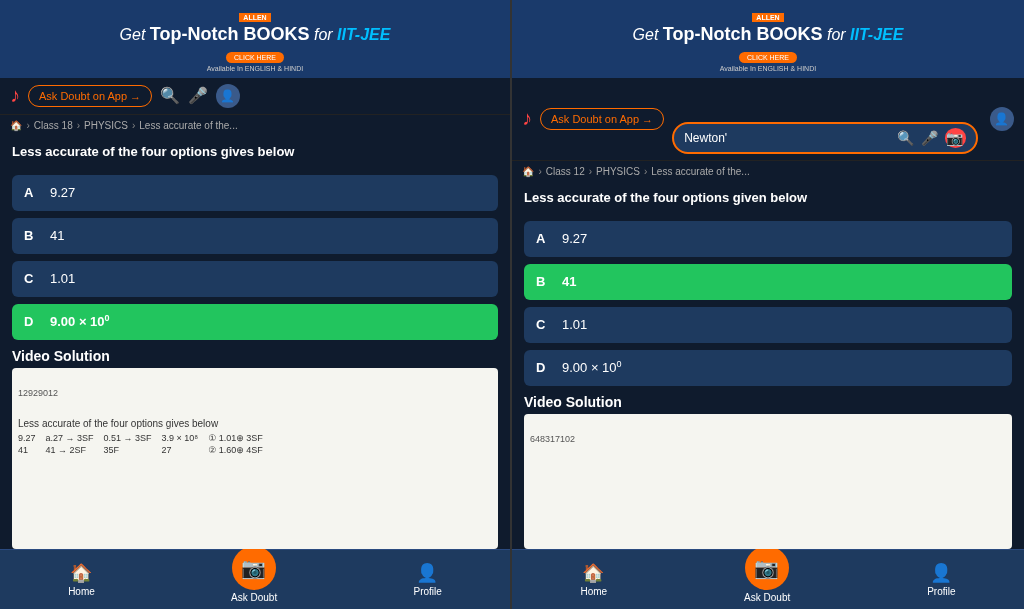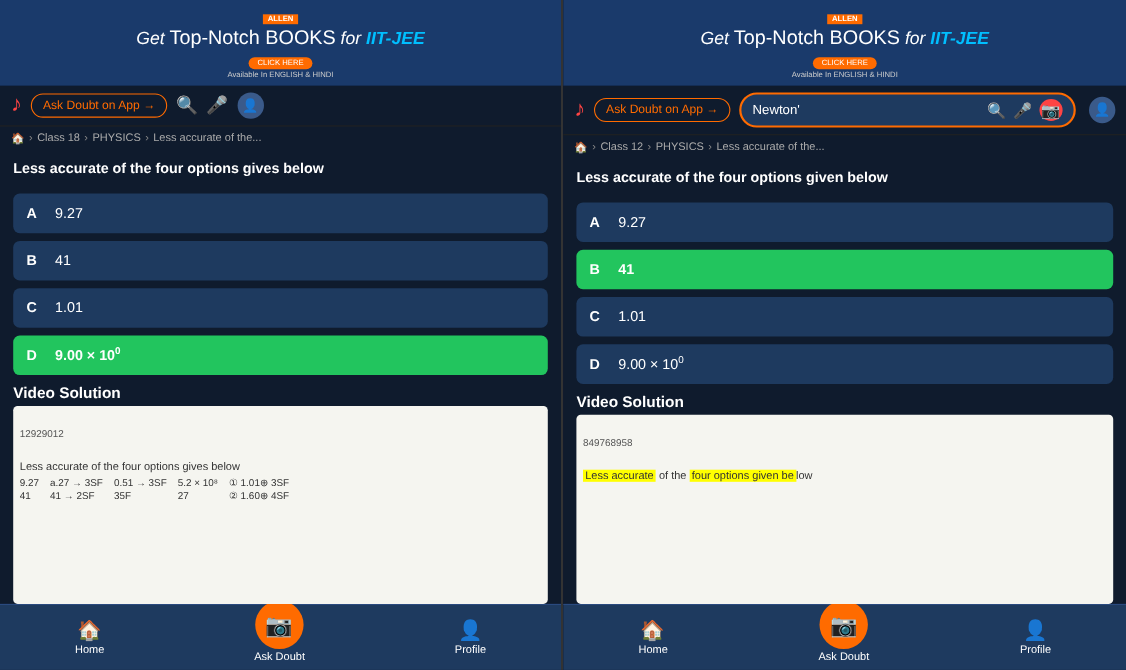--- a/index.html
+++ b/index.html
@@ -46,21 +46,21 @@
     .banner-title {
       color: white;
       font-size: 16px;
       font-style: italic;
       font-weight: normal;
       line-height: 1.2;
     }
 
     .banner-title .top-notch {
       font-size: 18px;
-      font-weight: normal;
+      font-weight: bold;
       font-style: normal;
     }
 
     .banner-title .iit-jee {
       color: #00bfff;
       font-weight: bold;
     }
 
     .click-here-btn {
       background: #ff6b00;
@@ -107,20 +107,21 @@
 
     .search-bar-active {
       flex: 1;
       background: #1e3a5f;
       border: 2px solid #ff6b00;
       border-radius: 20px;
       display: flex;
       align-items: center;
       padding: 4px 10px;
       gap: 6px;
+      margin-top: 38px;
     }
 
     .search-bar-active input {
       background: transparent;
       border: none;
       color: white;
       font-size: 12px;
       outline: none;
       flex: 1;
     }
@@ -392,21 +393,21 @@
         </div>
         <div class="math-col">
           <div class="math-item">a.27 → 3SF</div>
           <div class="math-item">41 → 2SF</div>
         </div>
         <div class="math-col">
           <div class="math-item">0.51 → 3SF</div>
           <div class="math-item">35F</div>
         </div>
         <div class="math-col">
-          <div class="math-item">5.2 × 10⁸</div>
+          <div class="math-item">3.9 × 10⁸</div>
           <div class="math-item">27</div>
         </div>
         <div class="math-col">
           <div class="math-item">① 1.01⊕ 3SF</div>
           <div class="math-item">② 1.60⊕ 4SF</div>
         </div>
       </div>
     </div>
   </div>
 
@@ -483,24 +484,21 @@
     </div>
     <div class="option">
       <span class="option-letter">D</span>
       <span class="option-text">9.00 × 10<span class="superscript">0</span></span>
     </div>
   </div>
 
   <div class="video-solution-label">Video Solution</div>
   <div class="video-thumb">
     <div class="video-content">
-      <div class="video-id">849768958</div>
-      <div class="video-question-text">
-        <span class="highlight-yellow">Less accurate</span> of the <span class="highlight-yellow">four options given be</span>low
-      </div>
+      <div class="video-id">648317102</div>
     </div>
   </div>
 
   <div class="bottom-nav">
     <div class="nav-item">
       <span class="nav-icon">🏠</span>
       <span>Home</span>
     </div>
     <div class="nav-item camera">
       <div class="nav-icon-circle">

